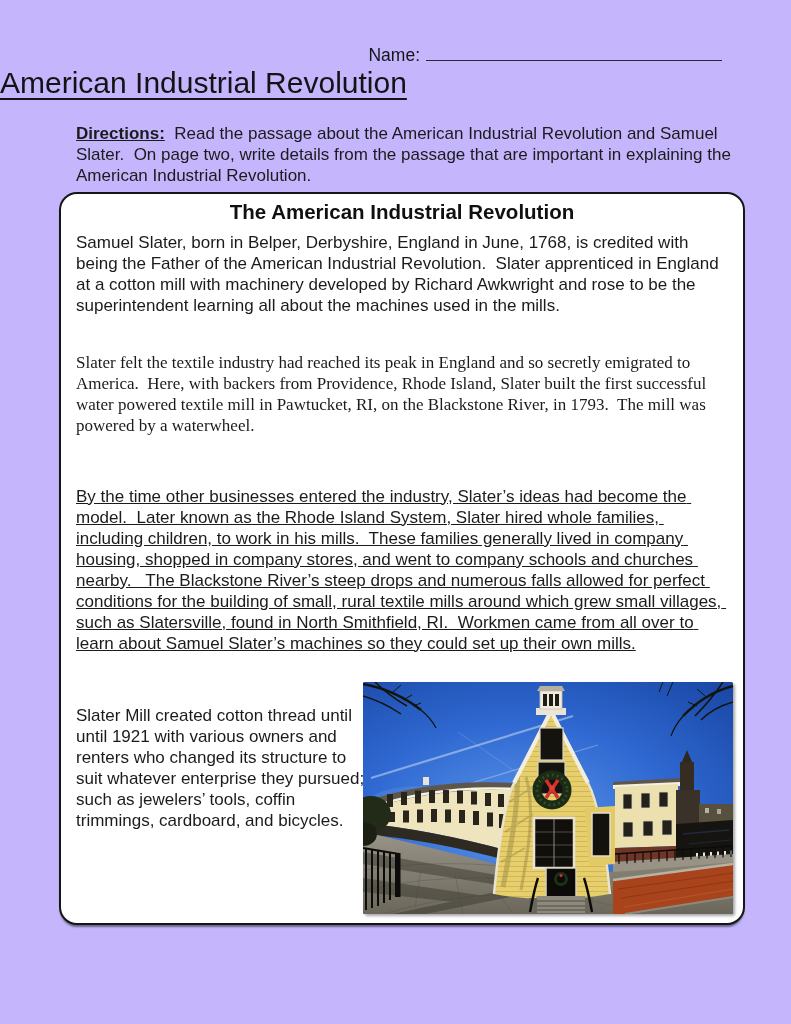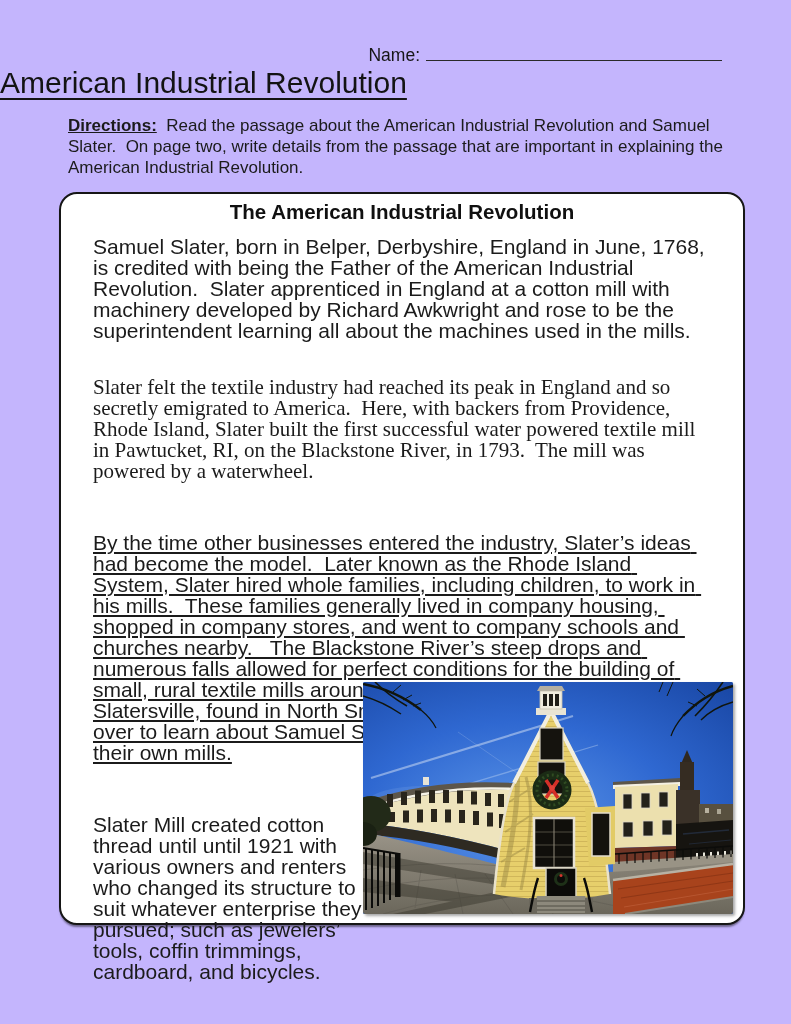--- a/index.html
+++ b/index.html
@@ -12,32 +12,32 @@
   .name-label { color:#161616; }
   .name-line { display:inline-block; width:296px; border-bottom:1.8px solid #2a2a2a; height:16px; vertical-align:baseline; margin-left:6px; }
   
   .title {
     position:absolute; top:66px; left:0; width:100%; text-align:left;
     font-size:30px; font-weight:normal; margin:0; color:#131313;
   }
   .title span { text-decoration:underline; text-decoration-thickness:2px; text-underline-offset:5px; }
   
   .directions {
-    position:absolute; top:115px; left:68px; width:656px; margin:0;
+    position:absolute; top:115px; left:68px; width:656px; margin:8px;
     font-size:17px; line-height:21px; white-space:pre-wrap;
   }
   .dir-label { font-weight:bold; text-decoration:underline; }
   
   .passage-box {
     position:absolute; top:192px; left:59px; width:686px; height:733px;
     box-sizing:border-box; border:2.5px solid #161616; border-radius:18px;
-    padding:5px 20px; box-shadow:0 3px 2px -1px rgba(0,0,0,0.45); background:#fff;
+    padding:5px 12px; box-shadow:0 3px 2px -1px rgba(0,0,0,0.45); background:#fff;
   }
   .passage-heading { text-align:center; font-size:20.5px; line-height:1.1; font-weight:bold; margin:2px 0 8px 0; color:#101010; }
-  .para { font-size:21px; line-height:21px; margin:12px; white-space:pre-wrap; color:#1b1b1b; }
+  .para { font-size:17px; line-height:21px; margin:3px; white-space:pre-wrap; color:#1b1b1b; }
   .p1 { margin-bottom:36px; }
   .p2 { margin-bottom:50px;font-family:Liberation Serif, serif; }
   .p3 { margin-bottom:51px;text-decoration:underline; }
   .p4 { width:296px; }
   
   .photo {
     position:absolute; right:10px; bottom:9px; width:370px; height:232px;
     box-shadow:2px 2px 3px rgba(0,0,0,0.35); border-radius:2px; overflow:hidden; background:#2a62c8;
   }
   .photo svg { display:block; width:100%; height:100%; }

